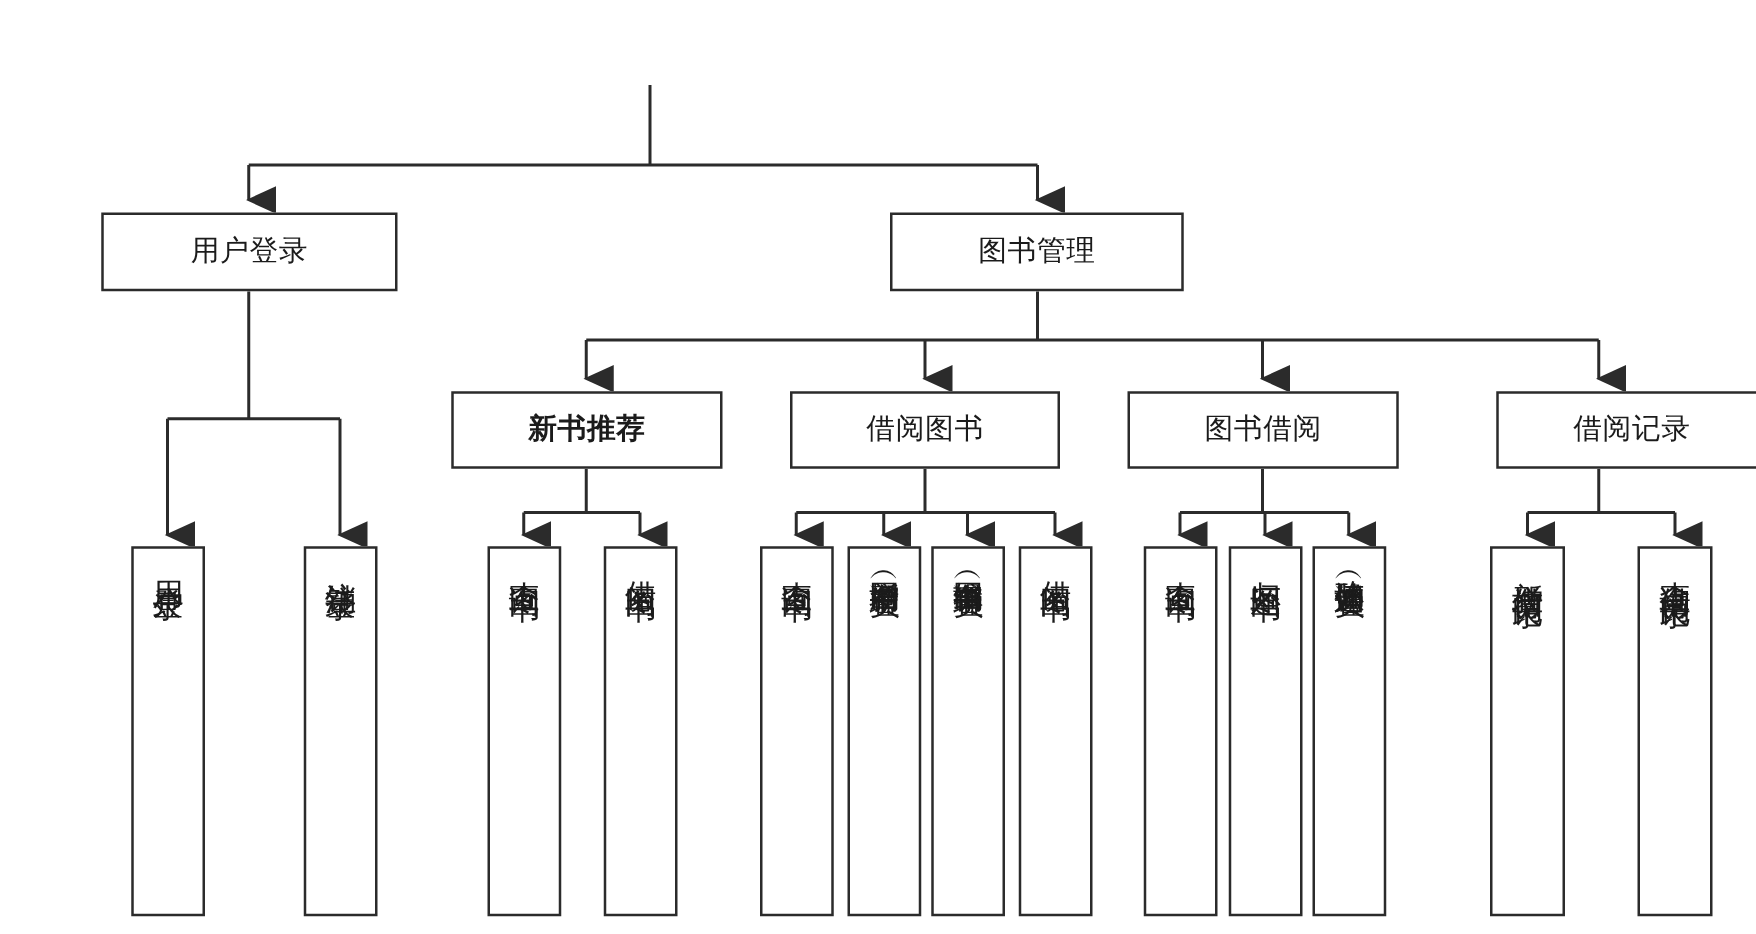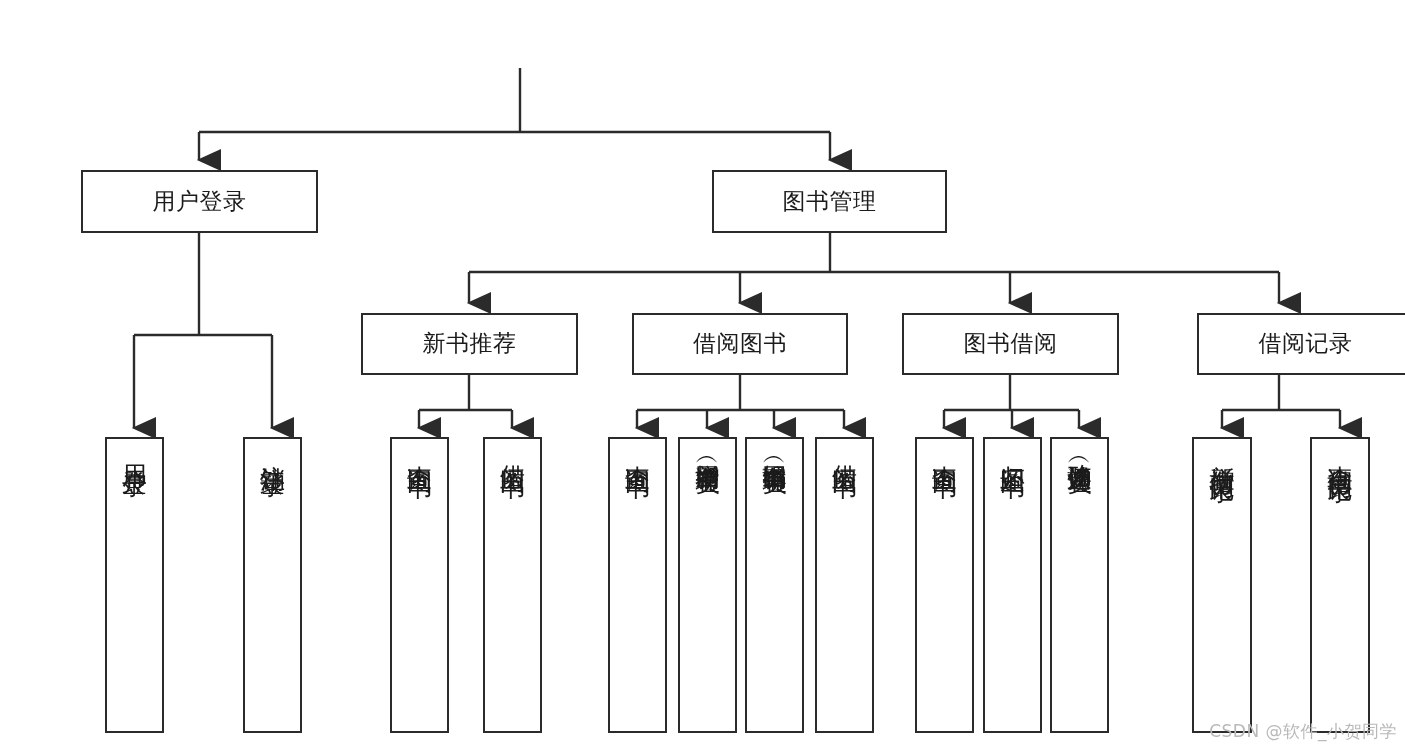--- a/index.html
+++ b/index.html
@@ -134,21 +134,21 @@
 
   <div id="level2-container">
       <div class="node horizontal" style="left: 81px; top: 170px; width: 237px; height: 63px;">
         <span class="node-label">用户登录</span>
       </div>
       <div class="node horizontal" style="left: 712px; top: 170px; width: 235px; height: 63px;">
         <span class="node-label">图书管理</span>
       </div>
     </div>
   <div id="level3-container">
-      <div class="node horizontal" style="left: 361px; top: 313px; width: 217px; height: 62px;">
+      <div class="node horizontal" style="left: 361px; top: 313px; width: 217px; height: 62px; font-weight: bold;">
         <span class="node-label">新书推荐</span>
       </div>
       <div class="node horizontal" style="left: 632px; top: 313px; width: 216px; height: 62px;">
         <span class="node-label">借阅图书</span>
       </div>
       <div class="node horizontal" style="left: 902px; top: 313px; width: 217px; height: 62px;">
         <span class="node-label">图书借阅</span>
       </div>
       <div class="node horizontal" style="left: 1171px; top: 313px; width: 217px; height: 62px; margin-left: 26px;">
         <span class="node-label">借阅记录</span>
@@ -189,14 +189,13 @@
         <span class="node-label">确认归还（管理员）</span>
       </div>
       <div class="node vertical" style="left: 1192px; top: 437px; width: 60px; height: 296px;">
         <span class="node-label">新增借阅记录</span>
       </div>
       <div class="node vertical" style="left: 1310px; top: 437px; width: 60px; height: 296px;">
         <span class="node-label">查询借阅记录</span>
       </div>
     </div>
 
-  <div class="watermark">CSDN @软件_小贺同学</div>
 </div>
 
 </body></html>

